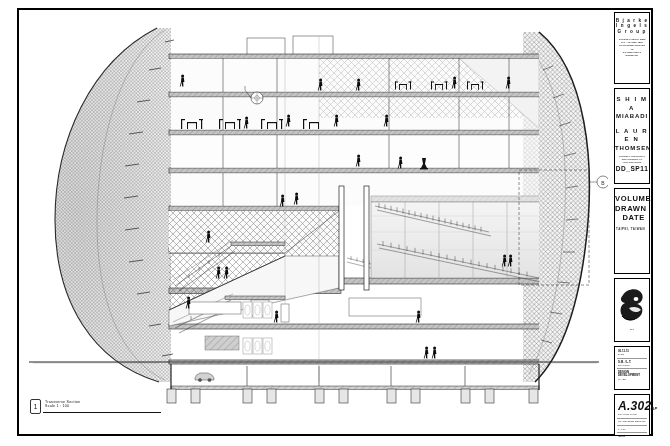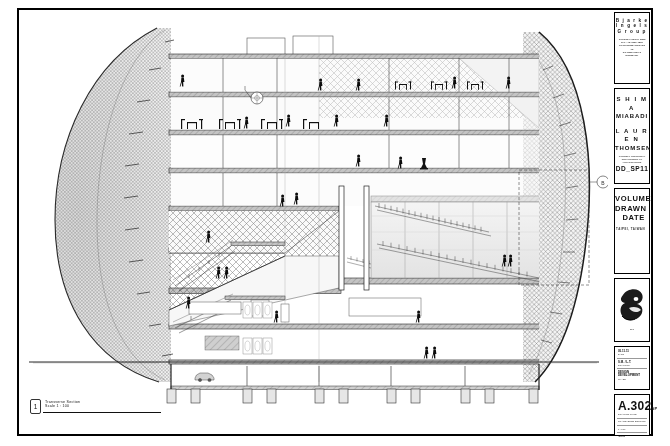--- a/index.html
+++ b/index.html
@@ -44,21 +44,21 @@
 
   .logo-art{display:block;margin:6px auto 3px;}
   .logo-cap{font-size:2.4px;text-align:center;color:#333;padding-bottom:3px;}
 
   .meta-row{font-size:2.3px;line-height:2.9px;color:#333;padding:0 3px;}
   .meta-row b{font-size:2.9px;color:#111;display:block;line-height:3.4px;}
   .hr{border-top:0.6px solid #999;margin:1.6px 2px;}
 
   .sheetno{font-size:12px;font-weight:600;letter-spacing:0.4px;
            padding:4px 0 0 3px;}
-  .sheetno span{font-size:4px;letter-spacing:0.3px;}
+  .sheetno span{font-size:4px;letter-spacing:0.3px;font-style:italic;}
   .sn-row{font-size:2.4px;color:#333;padding:0 3px;line-height:3.1px;}
 
   
   .dwg-cap{position:absolute;left:30px;top:399px;display:flex;
            align-items:flex-start;gap:4px;}
   .cap-num{width:9px;height:13px;border:0.8px solid #333;border-radius:2px;
            font-size:6.5px;line-height:13px;text-align:center;color:#111;}
   .cap-txt{padding-top:0.5px;}
   .cap-t1{font-size:3.6px;letter-spacing:0.25px;color:#111;line-height:4.6px;}
   .cap-t2{font-size:3.6px;letter-spacing:0.25px;color:#111;line-height:4.6px;}

